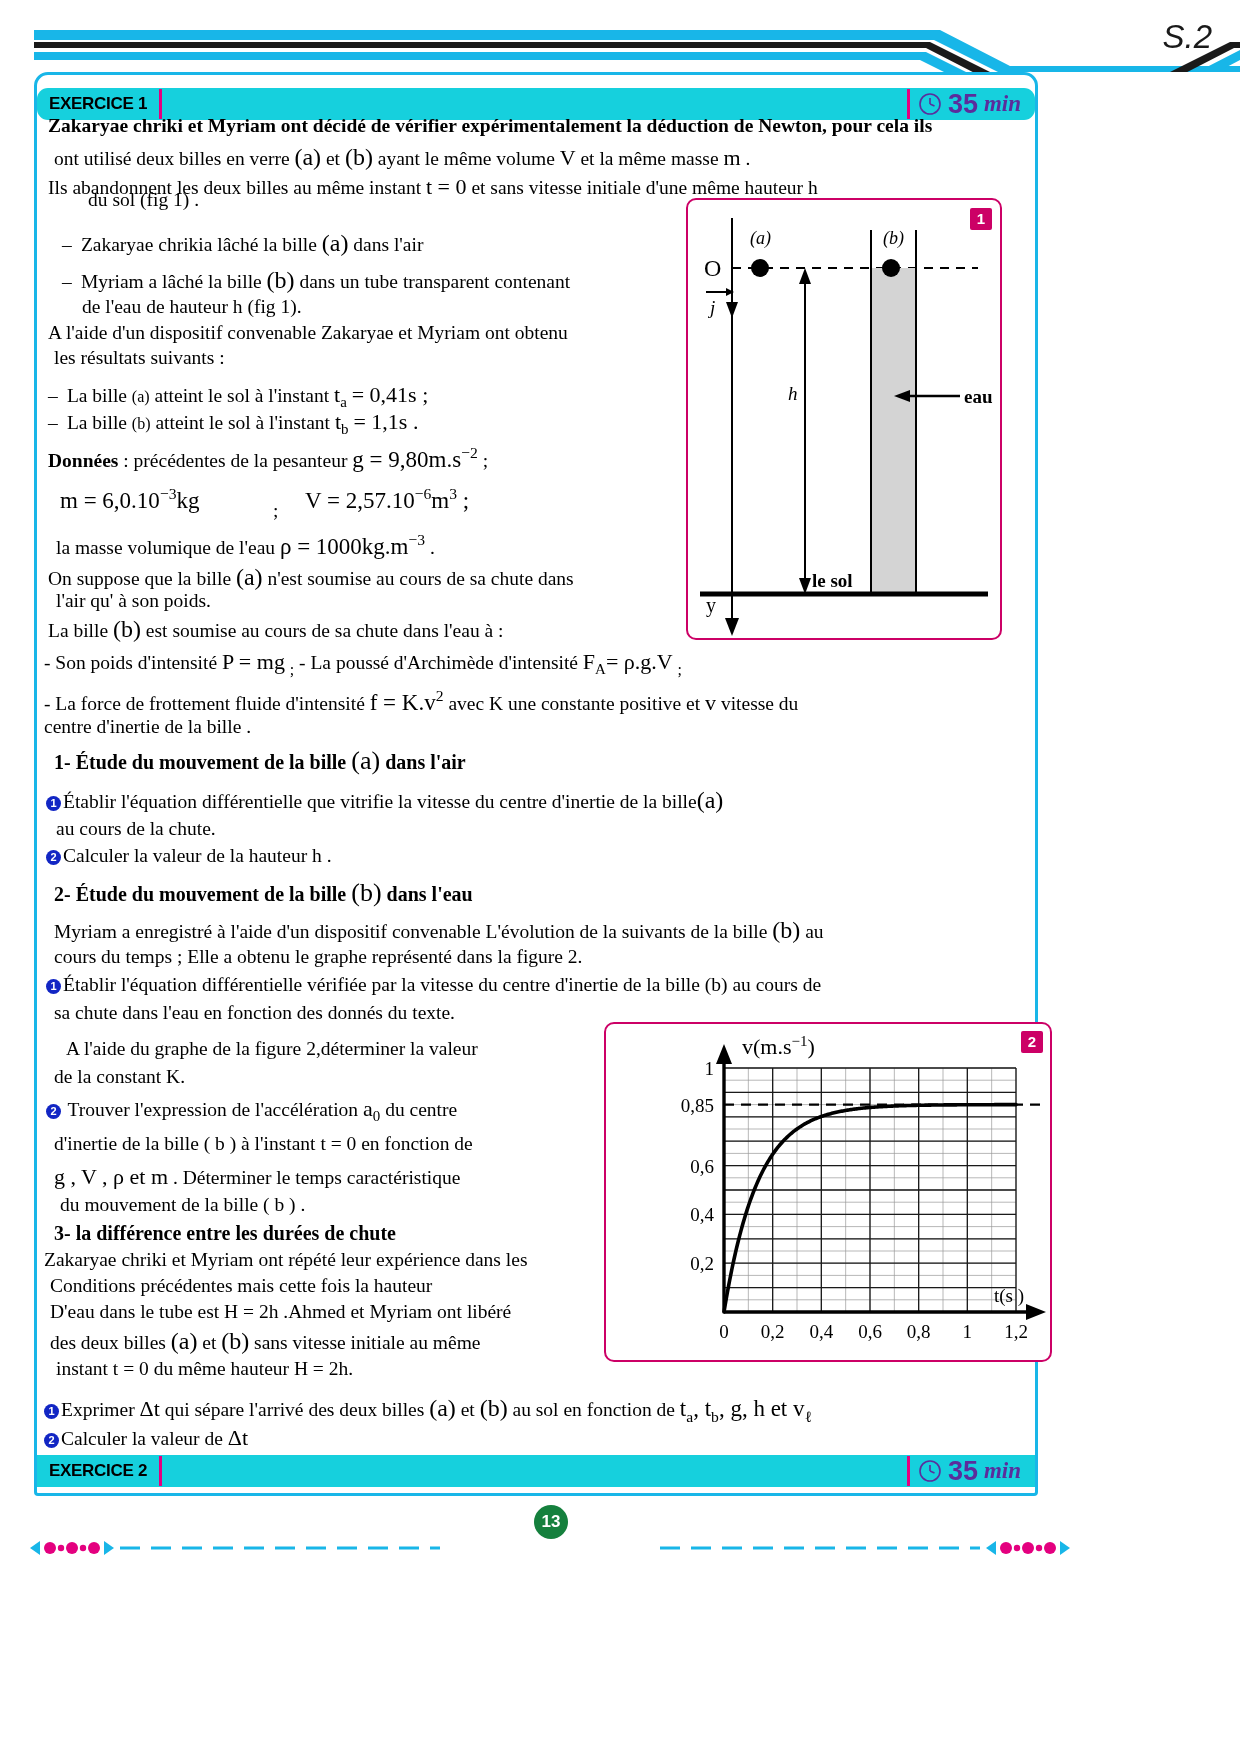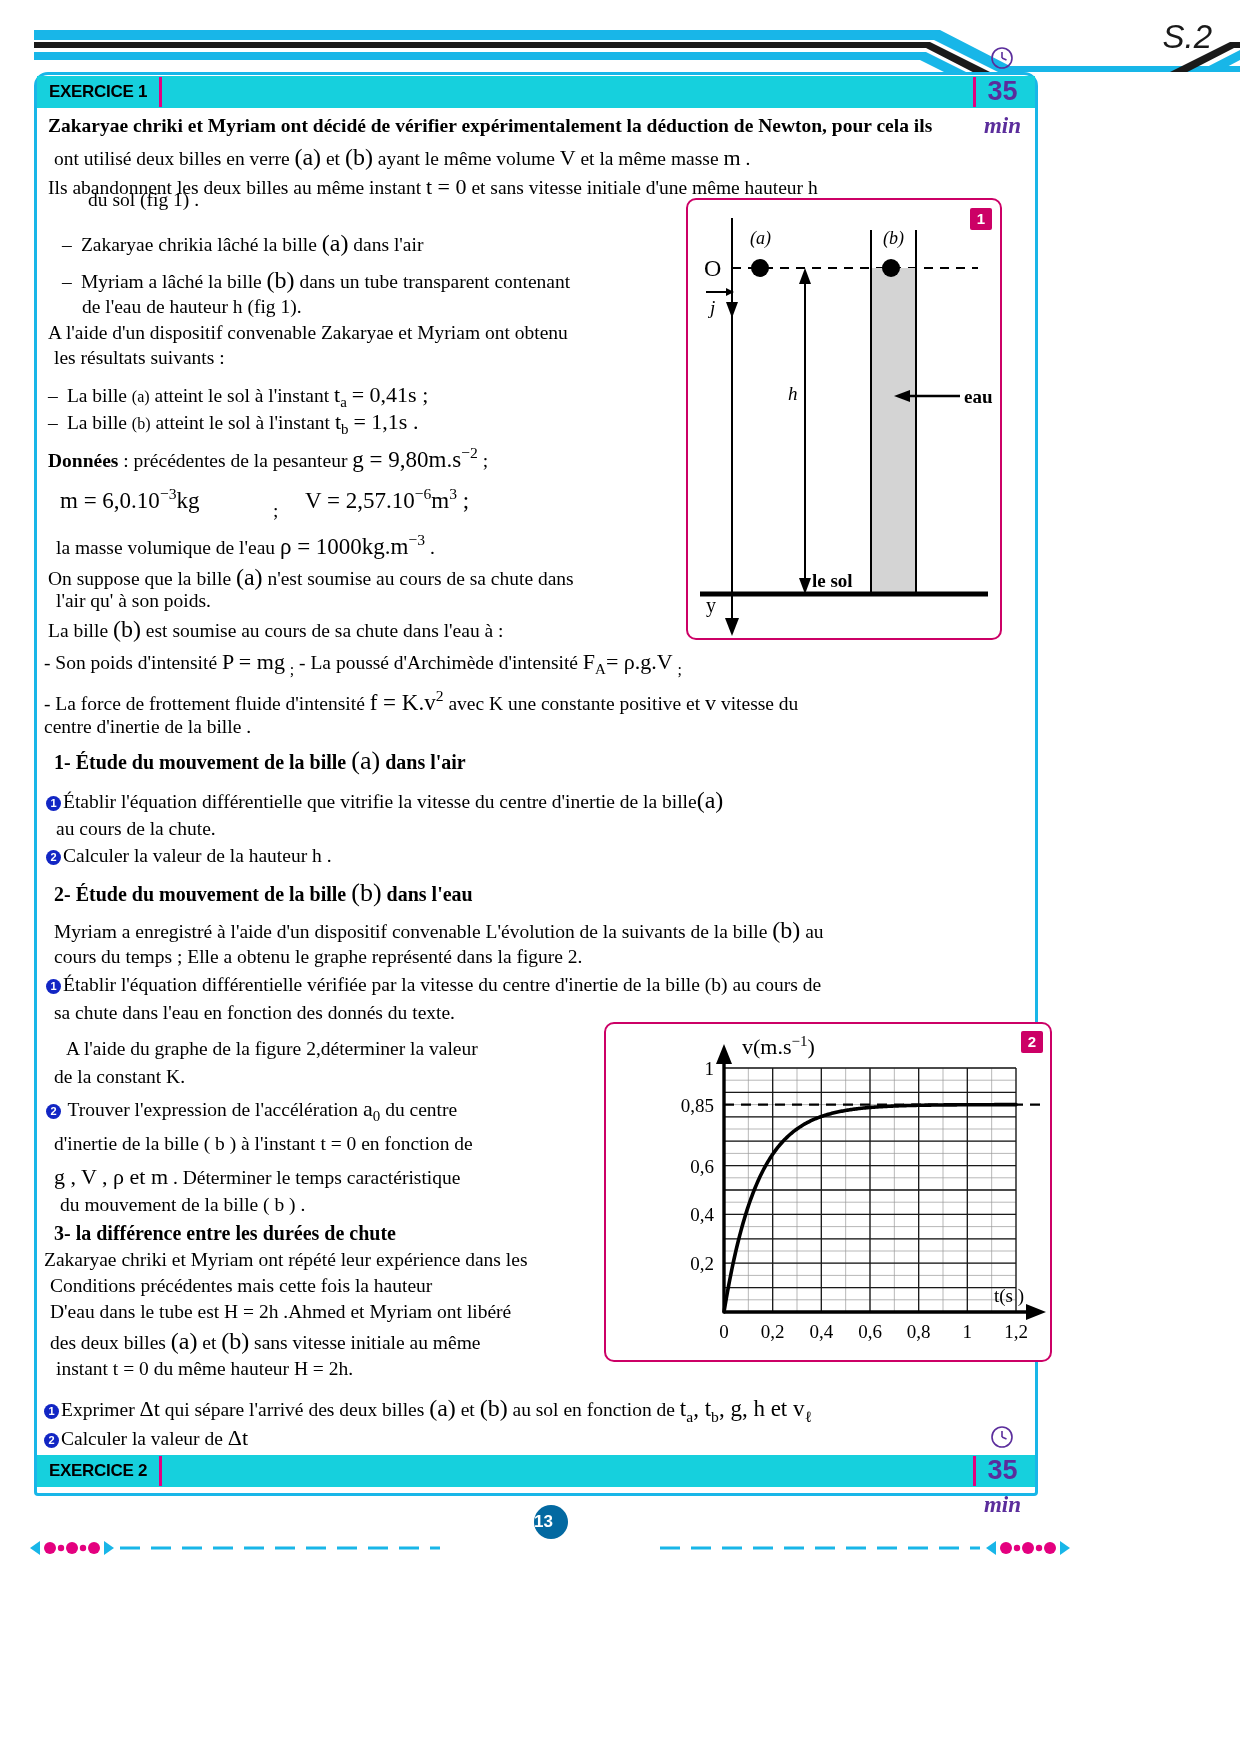--- a/index.html
+++ b/index.html
@@ -32,37 +32,37 @@
   
   .ex-bar {
     position: absolute;
     left: 37px;
     width: 998px;
     height: 32px;
     background: #16d0dd;
     display: flex;
     align-items: center;
   }
-  .ex-bar.top { top: 76px; }
+  .ex-bar.top { top: 88px; border-radius: 11px; }
   .ex-bar.bottom { top: 1455px; }
 
   .ex-label {
     font-family: "Liberation Sans", sans-serif;
     font-weight: bold;
     font-size: 17px;
     color: #000;
     letter-spacing: -0.3px;
     padding-left: 12px;
     white-space: nowrap;
   }
   .pink-tick {
     width: 3px; height: 30px; background: #e4007f; margin-left: 12px;
   }
   .pink-tick.right { margin-left: auto; margin-right: 8px; }
-  .time-wrap { display: flex; align-items: center; gap: 6px; padding-right: 14px; flex-direction: column; }
+  .time-wrap { display: flex; align-items: center; gap: 6px; padding-right: 14px; }
   .clock-icon { width: 24px; height: 24px; }
   .time-num {
     font-family: "Liberation Sans", sans-serif;
     font-weight: bold; font-size: 27px; color: #5b2d9c;
   }
   .time-unit {
     font-family: "Liberation Serif", serif;
     font-style: italic; font-weight: bold; font-size: 23px; color: #5b2d9c;
   }
 
@@ -127,26 +127,27 @@
     line-height: 22px;
     border-radius: 2px;
   }
 
   
   .footer-area { position: absolute; left: 0; top: 1510px; width: 1240px; height: 120px; }
   .page-badge {
     position: absolute;
     left: 534px; top: 1505px;
     width: 34px; height: 34px;
-    background: #0369a1;
+    background: #15803d;
     border-radius: 50%;
     color: #fff;
     font-family: "Liberation Sans", sans-serif;
     font-weight: bold;
     font-size: 17px;
+    text-align: center;
     line-height: 34px;
   }
   svg { display: block; }
 </style>
 </head>
 <body>
 
 <div class="top-ribbon">
   <svg width="1240" height="72" viewBox="0 0 1240 72">
     <polygon points="34,30 940,30 1010,66 1240,66 1240,74 1002,74 934,40 34,40" fill="#18b6e8"></polygon>

